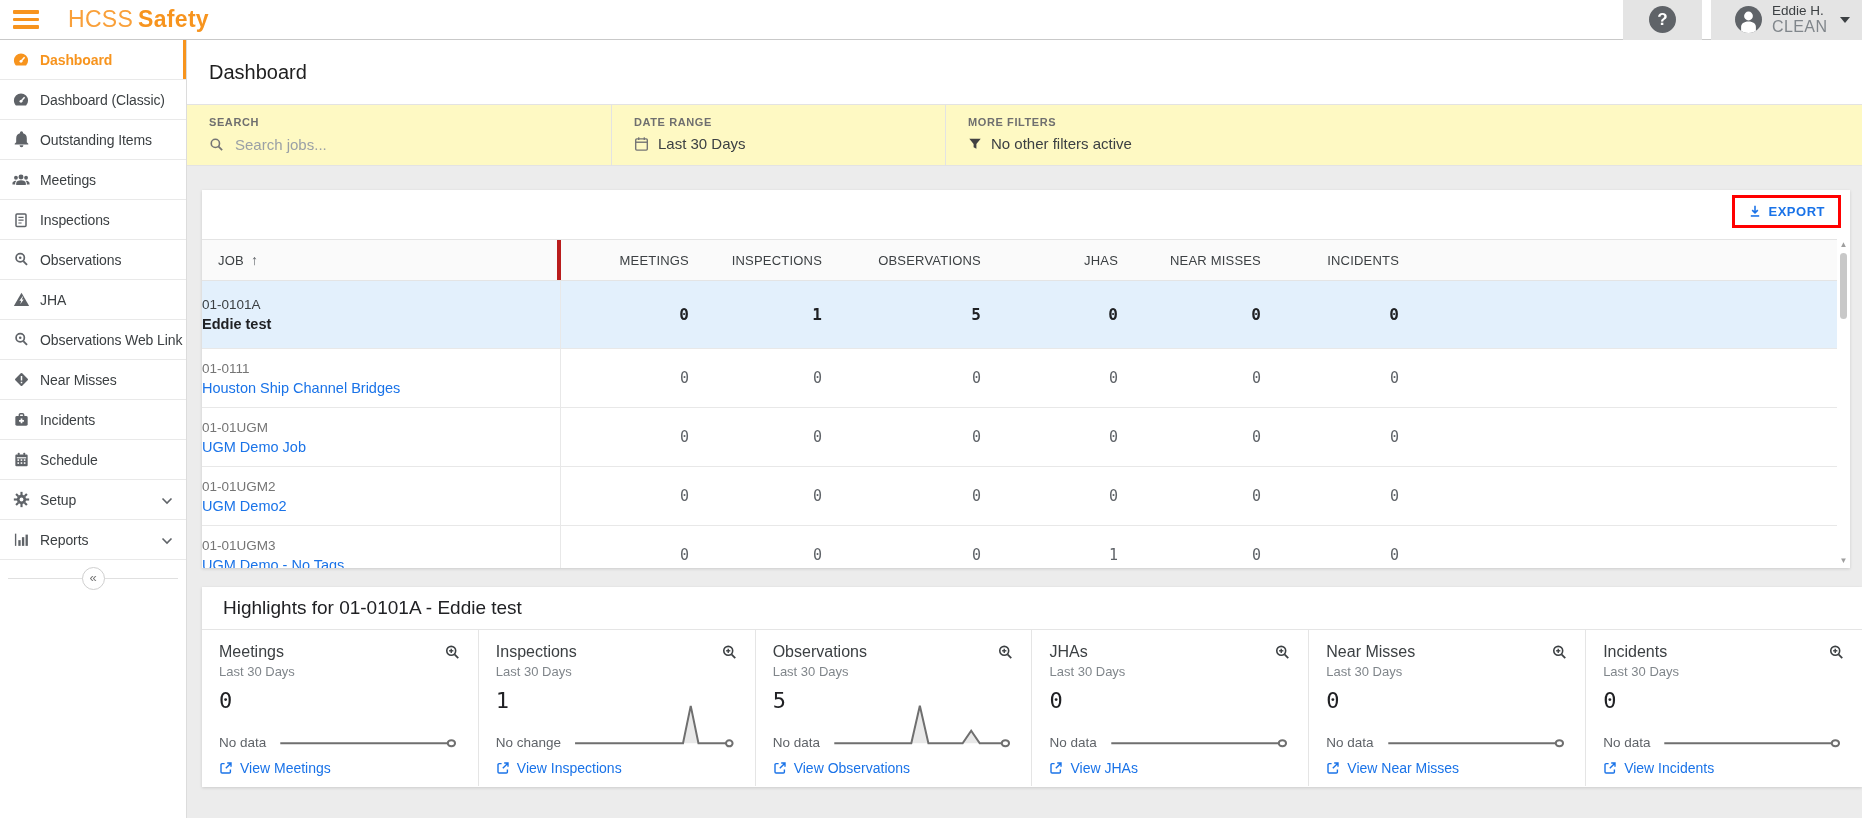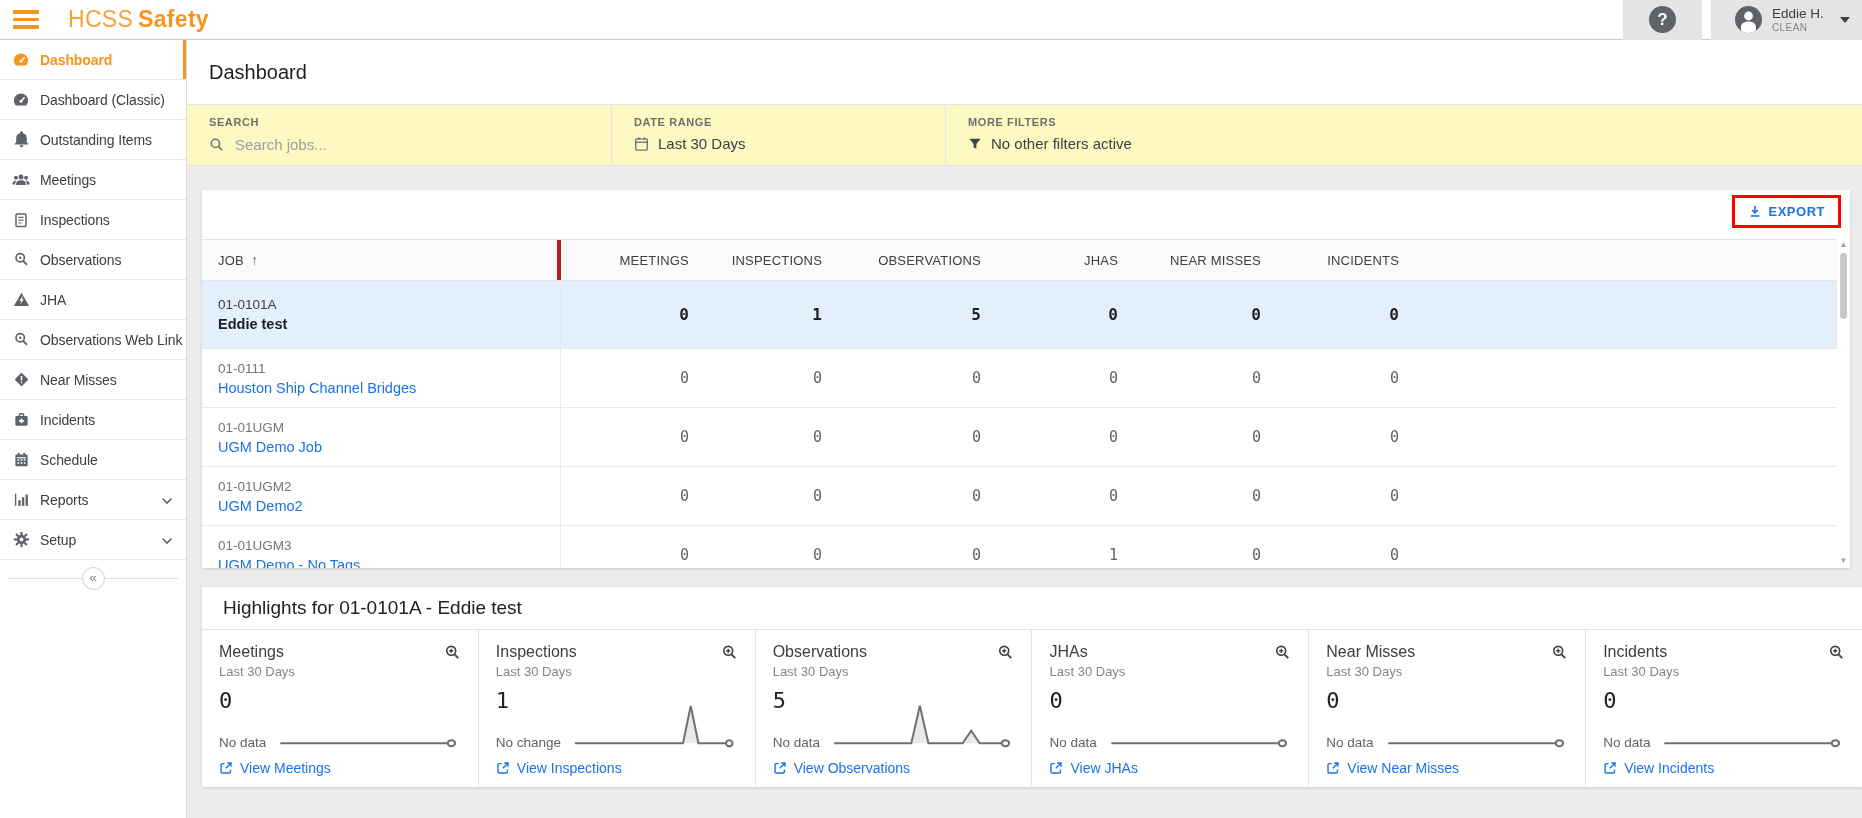--- a/index.html
+++ b/index.html
@@ -16,21 +16,21 @@
   .brand .b1{color:#f9a03a;font-weight:400;}
   .brand .b2{color:#f7941e;font-weight:700;margin-left:5px;}
   .topbar-right{margin-left:auto;display:flex;height:40px;align-items:stretch;}
   .top-box{background:#e4e4e4;display:flex;align-items:center;}
   .help-box{width:79px;justify-content:center;margin-right:9px;}
   .help-circle{width:27px;height:27px;border-radius:50%;background:#5f6368;color:#fff;display:flex;align-items:center;justify-content:center;font-size:17px;font-weight:700;}
   .user-box{width:151px;padding-left:24px;}
   .avatar{width:27px;height:27px;border-radius:50%;background:#5f6368;display:flex;align-items:flex-end;justify-content:center;overflow:hidden;flex:none;}
   .user-meta{margin-left:10px;line-height:1.15;}
   .user-name{font-size:13.5px;color:#3c4043;}
-  .user-company{font-size:10px;color:#80868b;letter-spacing:.4px;}
+  .user-company{font-size:16px;color:#80868b;letter-spacing:.4px;}
   .caret-down{margin-left:auto;margin-right:12px;width:0;height:0;border-left:5px solid transparent;border-right:5px solid transparent;border-top:6px solid #3c4043;}
   
   .sidebar{position:absolute;left:0;top:40px;bottom:0;width:187px;background:#fff;border-right:1px solid #dcdcdc;z-index:20;}
   .side-item{height:40px;display:flex;align-items:center;border-bottom:1px solid #e9e9e9;cursor:pointer;color:#3c4043;position:relative;white-space:nowrap;overflow:hidden;}
   .side-item .sicon{width:18px;height:18px;margin:0 10px 0 12px;flex:none;color:#5f6368;display:flex;align-items:center;justify-content:center;}
   .side-item .slabel{font-size:14px;letter-spacing:-.1px;}
   .side-item.active{color:#f7941e;}
   .side-item.active::after{content:"";position:absolute;right:0;top:0;bottom:0;width:3px;background:#f7941e;}
   .side-item.active .sicon{color:#f7941e;}
   .side-item.active .slabel{font-weight:700;}
@@ -56,21 +56,21 @@
   .card-toolbar{height:49px;position:relative;}
   .export-highlight{position:absolute;top:5px;right:9px;border:3px solid #ff0000;}
   .export-btn{display:flex;align-items:center;gap:7px;background:#fff;border:none;color:#1a73e8;font-family:inherit;font-size:13px;font-weight:700;letter-spacing:.5px;padding:6px 13px;cursor:pointer;}
   .thead,.trow{display:grid;grid-template-columns:359px 128px 133px 159px 137px 143px 138px 1fr;}
   .thead{height:42px;background:#fafafa;border-top:1px solid #e4e4e4;border-bottom:1px solid #e4e4e4;}
   .hcell{display:flex;align-items:center;justify-content:flex-end;font-size:13px;font-weight:500;color:#3c4043;letter-spacing:.2px;}
   .hcell.job{justify-content:flex-start;padding-left:16px;border-right:4px solid #b91c1c;gap:7px;}
   .sort-arrow{font-size:14px;color:#5f6368;}
   .trow{height:59px;border-bottom:1px solid #e8e8e8;cursor:pointer;}
   .trow.selected{height:68px;background:#e3f0fc;}
-  .jobcell{display:flex;flex-direction:column;justify-content:center;gap:4px;padding-left:16px;border-right:1px solid #e8e8e8;overflow:hidden;}
+  .jobcell{display:flex;flex-direction:column;justify-content:center;gap:4px;border-right:1px solid #e8e8e8;overflow:hidden;}
   .jobcode{font-size:13.5px;color:#757575;}
   .trow.selected .jobcode{color:#3c4043;}
   .jobname{font-size:14.5px;color:#1a73e8;}
   .jobname.plain{color:#202124;font-weight:700;}
   .num{display:flex;align-items:center;justify-content:flex-end;font-family:"DejaVu Sans Mono",monospace;font-size:15px;color:#5f6368;}
   .trow.selected .num{font-weight:700;color:#202124;font-size:16px;}
   .vscroll{position:absolute;top:48px;right:0;bottom:0;width:13px;display:flex;flex-direction:column;align-items:center;background:#fff;padding:2px 0;}
   .vscroll .arr{font-size:8px;color:#9e9e9e;line-height:10px;flex:none;cursor:pointer;}
   .vscroll .thumb{width:7px;height:66px;border-radius:4px;background:#c8c8c8;margin-top:3px;cursor:pointer;}
   .vscroll .arr.down{margin-top:auto;}
@@ -236,53 +236,53 @@
             <rect x="7.2" y="10.6" width="1.5" height="1.5"></rect>
             <rect x="10.2" y="10.6" width="1.5" height="1.5"></rect>
           </g>
         </svg>
       </span>
     <span class="slabel">Schedule</span>
   </div>
   <div class="side-item">
     <span class="sicon">
         <svg width="17" height="17" viewBox="0 0 16 16" fill="currentColor">
-          <rect x="1.8" y="2.5" width="1.3" height="11.5"></rect>
-          <rect x="5" y="8.6" width="2.2" height="5.4"></rect>
-          <rect x="8.4" y="5.8" width="2.2" height="8.2"></rect>
-          <rect x="11.8" y="3.4" width="2.2" height="10.6"></rect>
-        </svg>
-      </span>
-    <span class="slabel">Reports</span>
-    <span class="chev"><svg width="12" height="8" viewBox="0 0 12 8">
-          <path d="M1.5 1.5 6 6l4.5-4.5" fill="none" stroke="#5f6368" stroke-width="1.6"></path>
-        </svg></span>
-  </div>
-  <div class="side-item">
-    <span class="sicon">
-        <svg width="17" height="17" viewBox="0 0 16 16" fill="currentColor">
           <g>
             <rect x="7" y="0.8" width="2" height="3"></rect>
             <rect x="7" y="12.2" width="2" height="3"></rect>
             <rect x="0.8" y="7" width="3" height="2"></rect>
             <rect x="12.2" y="7" width="3" height="2"></rect>
             <rect x="7" y="0.8" width="2" height="3" transform="rotate(45 8 8)"></rect>
             <rect x="7" y="12.2" width="2" height="3" transform="rotate(45 8 8)"></rect>
             <rect x="0.8" y="7" width="3" height="2" transform="rotate(45 8 8)"></rect>
             <rect x="12.2" y="7" width="3" height="2" transform="rotate(45 8 8)"></rect>
             <circle cx="8" cy="8" r="4.4"></circle>
           </g>
           <circle cx="8" cy="8" r="1.8" fill="#fff"></circle>
         </svg>
       </span>
     <span class="slabel">Setup</span>
     <span class="chev"><svg width="12" height="8" viewBox="0 0 12 8">
           <path d="M1.5 1.5 6 6l4.5-4.5" fill="none" stroke="#5f6368" stroke-width="1.6"></path>
         </svg></span>
   </div>
+  <div class="side-item">
+    <span class="sicon">
+        <svg width="17" height="17" viewBox="0 0 16 16" fill="currentColor">
+          <rect x="1.8" y="2.5" width="1.3" height="11.5"></rect>
+          <rect x="5" y="8.6" width="2.2" height="5.4"></rect>
+          <rect x="8.4" y="5.8" width="2.2" height="8.2"></rect>
+          <rect x="11.8" y="3.4" width="2.2" height="10.6"></rect>
+        </svg>
+      </span>
+    <span class="slabel">Reports</span>
+    <span class="chev"><svg width="12" height="8" viewBox="0 0 12 8">
+          <path d="M1.5 1.5 6 6l4.5-4.5" fill="none" stroke="#5f6368" stroke-width="1.6"></path>
+        </svg></span>
+  </div>
   <div class="collapse-row">
     <div class="collapse-btn">«</div>
   </div>
 </div>
 
 <div class="main">
 
   <div class="title-bar">
     <div class="page-title">Dashboard</div>
   </div>

